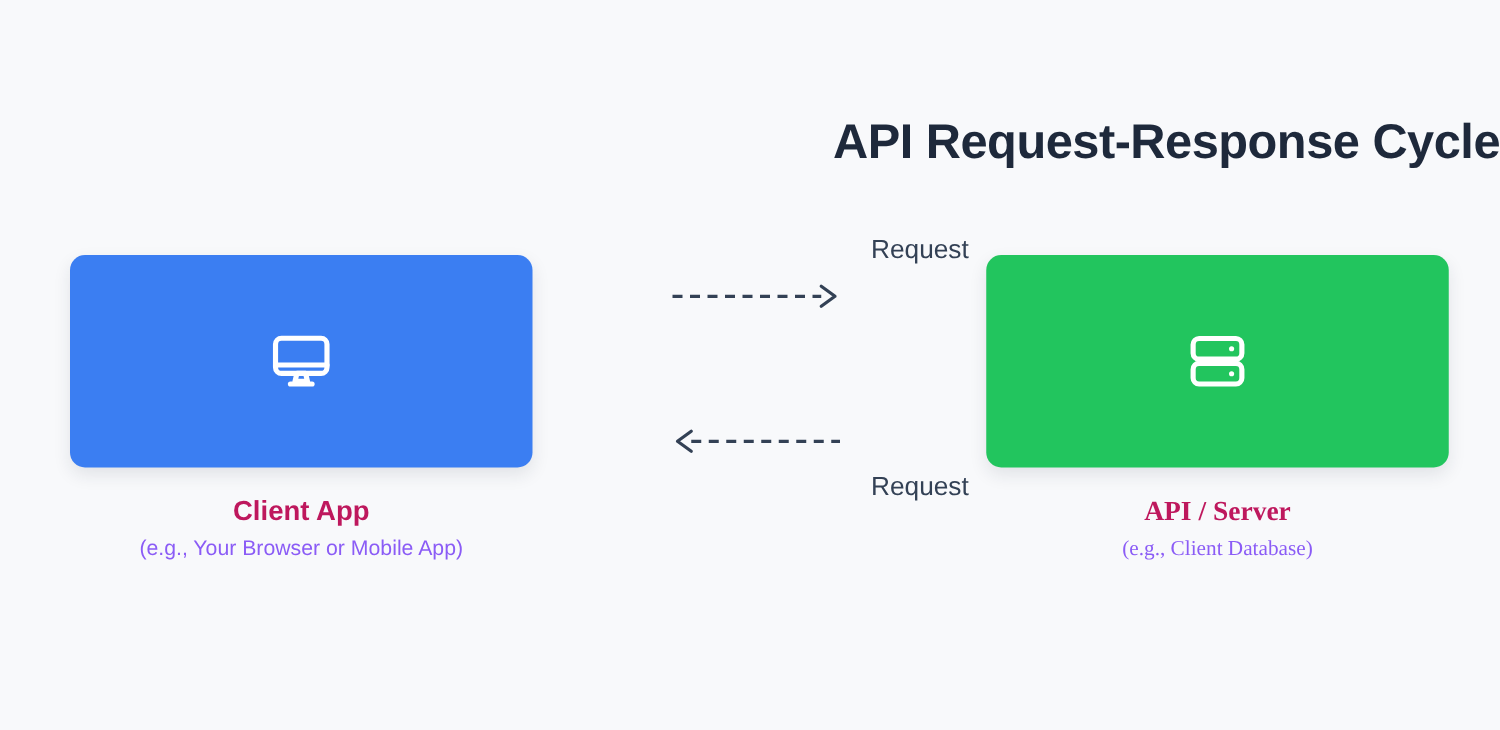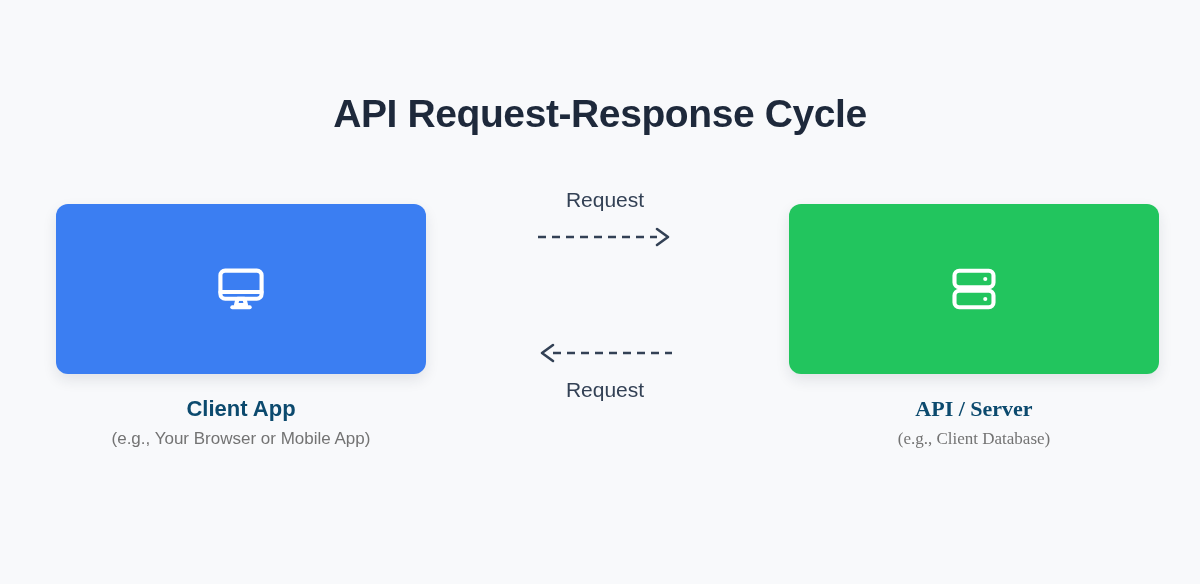--- a/index.html
+++ b/index.html
@@ -12,21 +12,21 @@
   .canvas {
     position:relative;
     width:1200px; height:584px;
     background:#f8f9fb;
   }
 
   
   .title {
     position:absolute;
     top:92px; left:0; width:1200px;
-    text-align:center;
+    text-align:right;
     font-size:39px;
     font-weight:bold;
     letter-spacing:-0.4px;
     color:#1e293b;
     white-space:nowrap;
   }
 
   
   .node {
     position:absolute;
@@ -46,43 +46,43 @@
     box-shadow:0 6px 14px rgba(30,41,59,0.10);
   }
   .node-box.client { background:#3b7ef2; }
   .node-box.server { background:#22c55e; }
 
   .node-title {
     margin-top:22px;
     text-align:center;
     font-size:22px;
     font-weight:bold;
-    color:#0c4a6e;
+    color:#be185d;
     line-height:1.2;
   }
   .node-sub {
     margin-top:7px;
     text-align:center;
     font-size:17px;
-    color:#737373;
+    color:#8b5cf6;
     line-height:1.2;
   }
 
   
   .flow {
     position:absolute;
     left:435px;
     top:188px;
     width:340px;
     height:225px;
   }
   .flow-label {
     position:absolute;
     left:0; width:340px;
-    text-align:center;
+    text-align:right;
     font-size:21px;
     color:#334155;
     white-space:nowrap;
   }
   .label-request  { top:0px; }
   .label-response { top:190px; }
 
   .arrow-wrap {
     position:absolute;
     left:0; width:340px;

